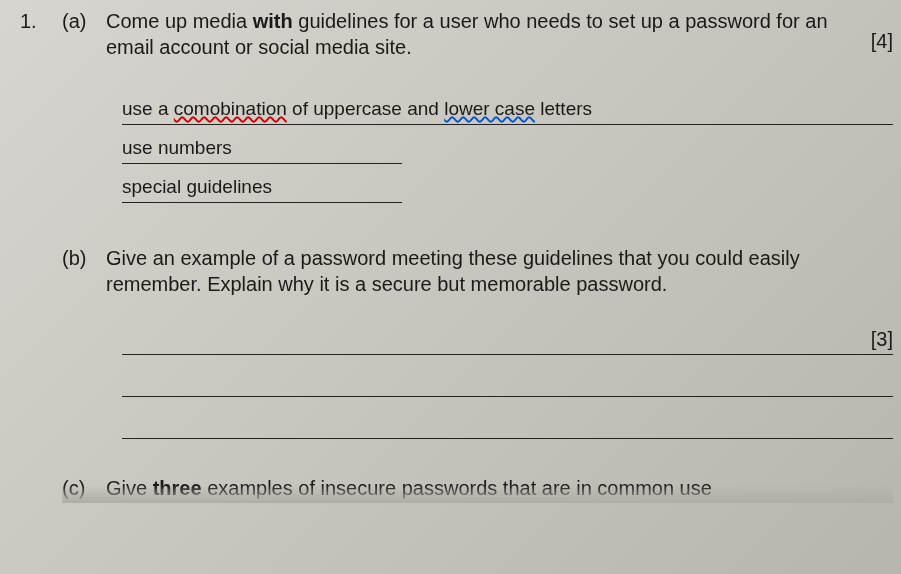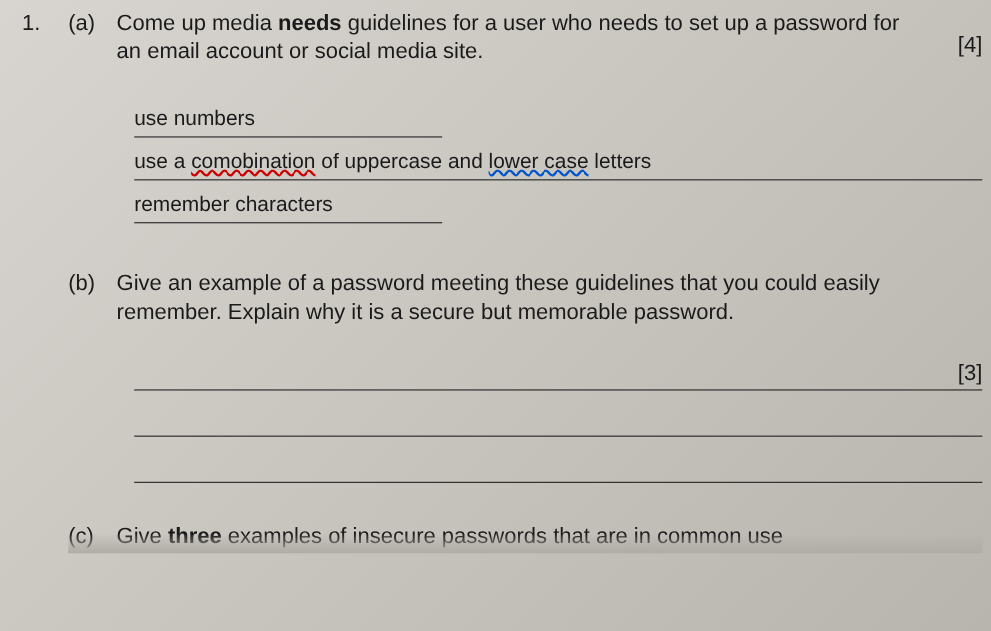--- a/index.html
+++ b/index.html
@@ -94,31 +94,31 @@
       background: linear-gradient(to bottom, transparent, #b0aca6);
     }
   </style>
 </head>
 <body>
 
 <div class="question-row">
   <div class="q-num">1.</div>
   <div class="q-letter">(a)</div>
   <div class="q-text">
-    <span>Come up media </span><span class="bold">needs</span><span> guidelines for a user who needs to set up a password for an email account or social media site.</span>
+    <span>Come up media </span><span class="bold">with</span><span> guidelines for a user who needs to set up a password for an email account or social media site.</span>
   </div>
   <div class="marks" style="top:30px;">[4]</div>
 </div>
 
 <div class="answer-area">
-  <div class="answer-line" style="width:280px;">use numbers</div>
   <div class="answer-line">
     <span>use a </span><span class="spellcheck-red">comobination</span><span> of uppercase and </span><span class="spellcheck-blue">lower case</span><span> letters</span>
   </div>
-  <div class="answer-line" style="width:280px;">remember characters</div>
+  <div class="answer-line" style="width:280px;">use numbers</div>
+  <div class="answer-line" style="width:280px;">special guidelines</div>
 </div>
 
 <div class="question-row section-b indent-q">
   <div class="q-letter">(b)</div>
   <div class="q-text">Give an example of a password meeting these guidelines that you could easily remember. Explain why it is a secure but memorable password.</div>
   <div class="marks" style="top:328px;">[3]</div>
 </div>
 
 <div class="answer-area" style="margin-top:30px;">
   <div class="blank-line"></div>

